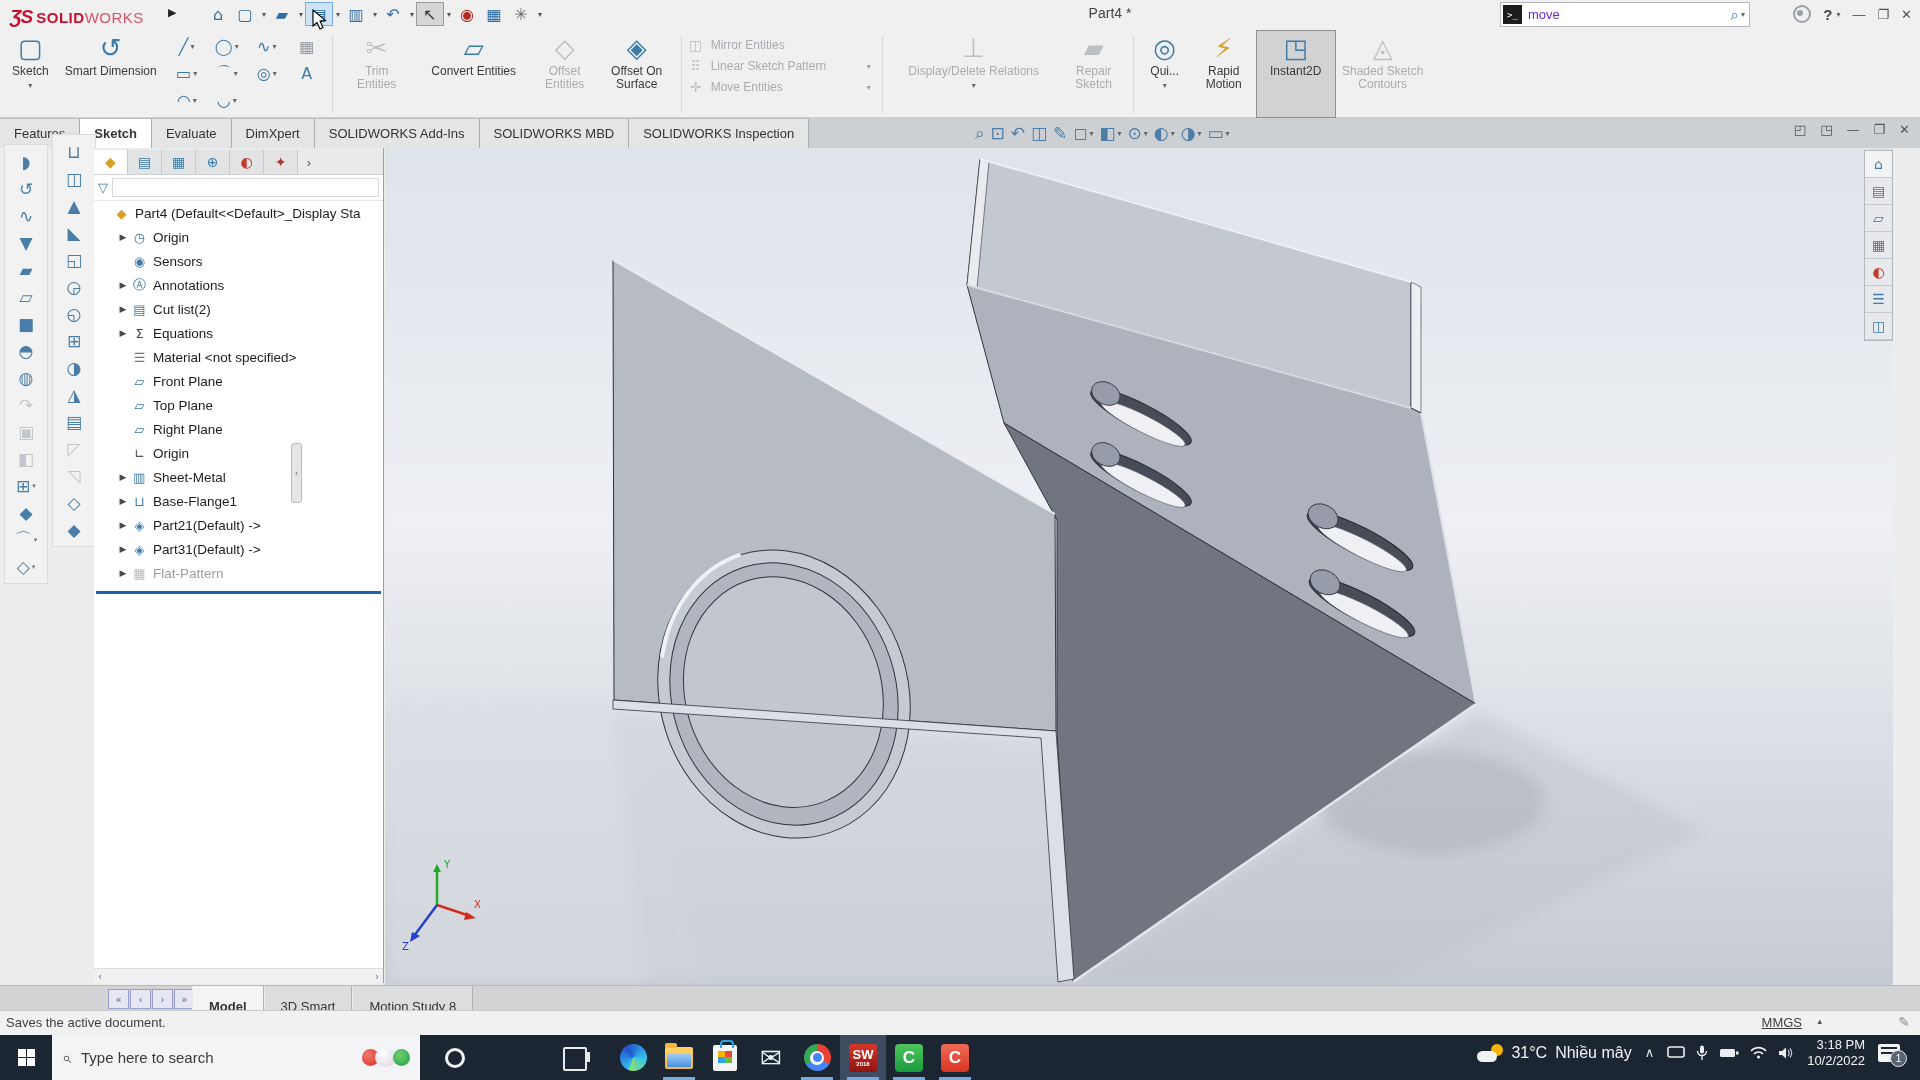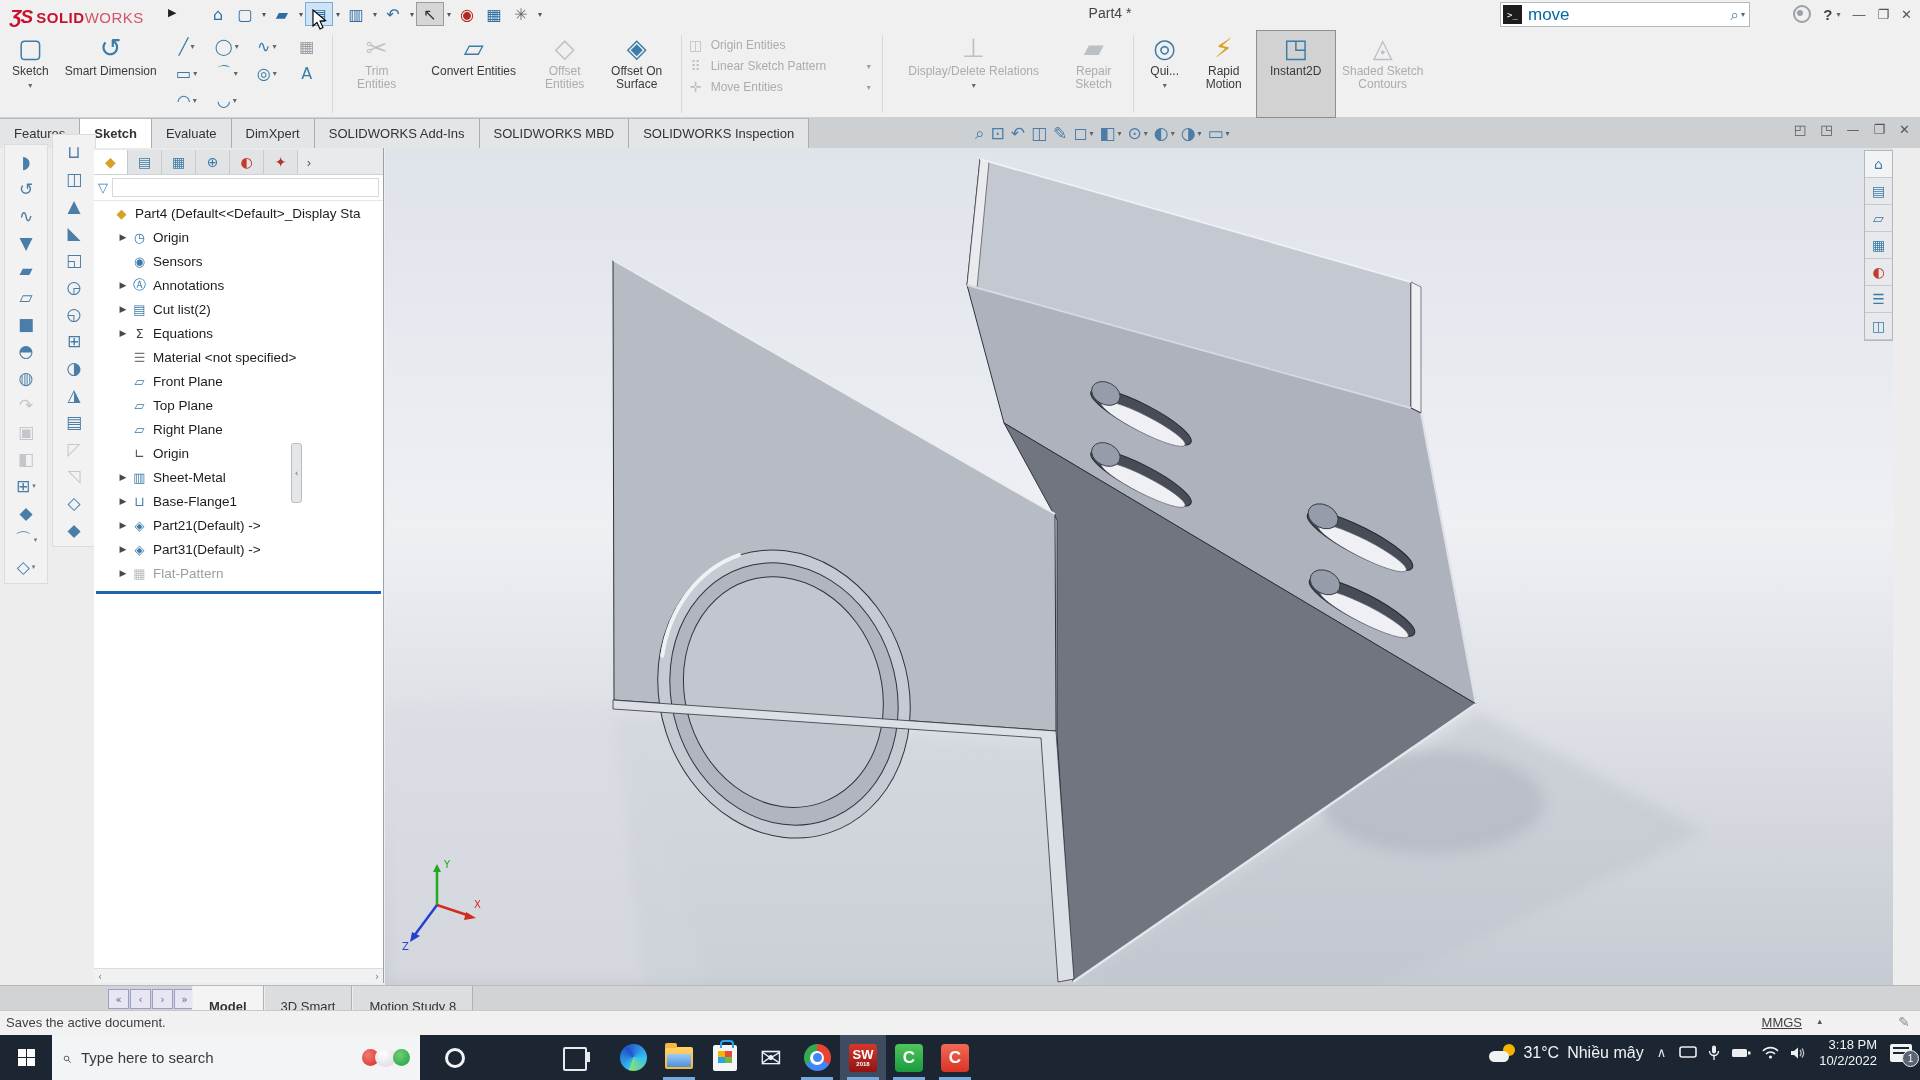--- a/index.html
+++ b/index.html
@@ -21,21 +21,21 @@
              font-size:16px;color:#2f6ca3;margin-right:1px;}
   .qat .dd{width:10px;font-size:8px;color:#555;text-align:center;}
   .qat .hover{background:#cfe3f7;outline:1px solid #7aabdd;}
   .qat .pressed{background:#d6d6d6;outline:1px solid #9b9b9b;color:#333;}
   .doc-title{position:absolute;left:960px;top:5px;width:300px;text-align:center;
              font-size:14px;color:#444;}
   .sw-search{position:absolute;left:1500px;top:2px;width:248px;height:23px;background:#fff;
              border:1px solid #b5b9be;display:flex;align-items:center;}
   .sw-search .term{width:19px;height:19px;background:#1c1c1c;color:#fff;margin:0 6px 0 2px;
              font-family:"DejaVu Sans Mono",monospace;font-size:9px;display:flex;align-items:center;justify-content:center;}
-  .sw-search .val{flex:1;font-size:17px;color:#0369a1;}
+  .sw-search .val{flex:1;font-size:13px;color:#6d28d9;}
   .sw-search .mag{color:#4e7fb0;font-size:15px;margin-right:2px;}
   .sw-search .dd{font-size:8px;color:#666;margin-right:4px;}
   .tb-right{position:absolute;right:8px;top:2px;display:flex;align-items:center;height:24px;gap:12px;}
   .avatar{width:14px;height:14px;border-radius:50%;border:2px solid #9aa0a8;position:relative;}
   .avatar:after{content:"";position:absolute;left:2px;top:3px;width:6px;height:6px;border-radius:50%;background:#9aa0a8;}
   .helpq{font-size:15px;font-weight:bold;color:#444;}
   .wc{font-size:13px;color:#555;}
 
   
   .ribbon{position:absolute;left:0;top:28px;width:1920px;height:90px;background:#f0f0f0;
@@ -165,21 +165,21 @@
       background:#fff;}
   .ic-chrome:after{content:"";position:absolute;left:9px;top:9px;width:9px;height:9px;border-radius:50%;background:#4285f4;}
   .ic-sw{width:28px;height:28px;background:linear-gradient(#d8372b,#8f1410);border-radius:3px;color:#fff;
       display:flex;flex-direction:column;align-items:center;justify-content:center;font-weight:bold;}
   .ic-sw .swtxt{font-size:13px;line-height:12px;}
   .ic-sw .swyr{font-size:6px;line-height:6px;}
   .ic-cgreen{width:28px;height:28px;background:linear-gradient(#4fc65c,#199a3e);border-radius:4px;color:#fff;
       display:flex;align-items:center;justify-content:center;font-weight:bold;font-size:17px;}
   .ic-cred{width:28px;height:28px;background:linear-gradient(#f06a55,#d93425);border-radius:4px;color:#fff;
       display:flex;align-items:center;justify-content:center;font-weight:bold;font-size:17px;}
-  .tray{position:absolute;right:0;top:0;height:35px;display:flex;align-items:center;gap:13px;padding-right:8px;color:#f2f3f5;}
+  .tray{position:absolute;right:0;top:0;height:35px;display:flex;align-items:center;gap:13px;padding-right:20px;color:#f2f3f5;}
   .weather{display:flex;align-items:center;gap:8px;font-size:16px;}
   .wicon{width:26px;height:18px;position:relative;}
   .wicon .sun{position:absolute;right:0;top:0;width:12px;height:12px;border-radius:50%;background:#f5b400;}
   .wicon .cloud{position:absolute;left:0;bottom:0;width:20px;height:11px;border-radius:8px;background:#f0f2f4;}
   .chev{font-size:13px;color:#e4e6e9;}
   .trayicons{display:flex;align-items:center;gap:11px;}
   .clock{text-align:right;font-size:13px;line-height:16px;}
   .notif{position:relative;width:22px;height:18px;background:#f2f3f5;border-radius:2px;}
   .notif i{display:block;height:2px;background:#1c2633;margin:3px 3px 0 3px;}
   .badge{position:absolute;right:-7px;bottom:-5px;width:15px;height:15px;border-radius:50%;background:#5a6573;
@@ -302,21 +302,21 @@
       <span class="lbl">Offset Entities</span>
     </div>
     <div class="rb-big" style="width:66px">
       <span class="gi ico">◈</span>
       <span class="lbl">Offset On Surface</span>
     </div>
     <div class="rsep"></div>
     <div class="stack3">
       <div class="st-row">
         <span class="gi ico">◫</span>
-        <span>Origin Entities</span>
+        <span>Mirror Entities</span>
       </div>
       <div class="st-row">
         <span class="gi ico">⠿</span>
         <span>Linear Sketch Pattern</span>
         <span class="dd ico">▾</span>
       </div>
       <div class="st-row">
         <span class="gi ico">✛</span>
         <span>Move Entities</span>
         <span class="dd ico">▾</span>

